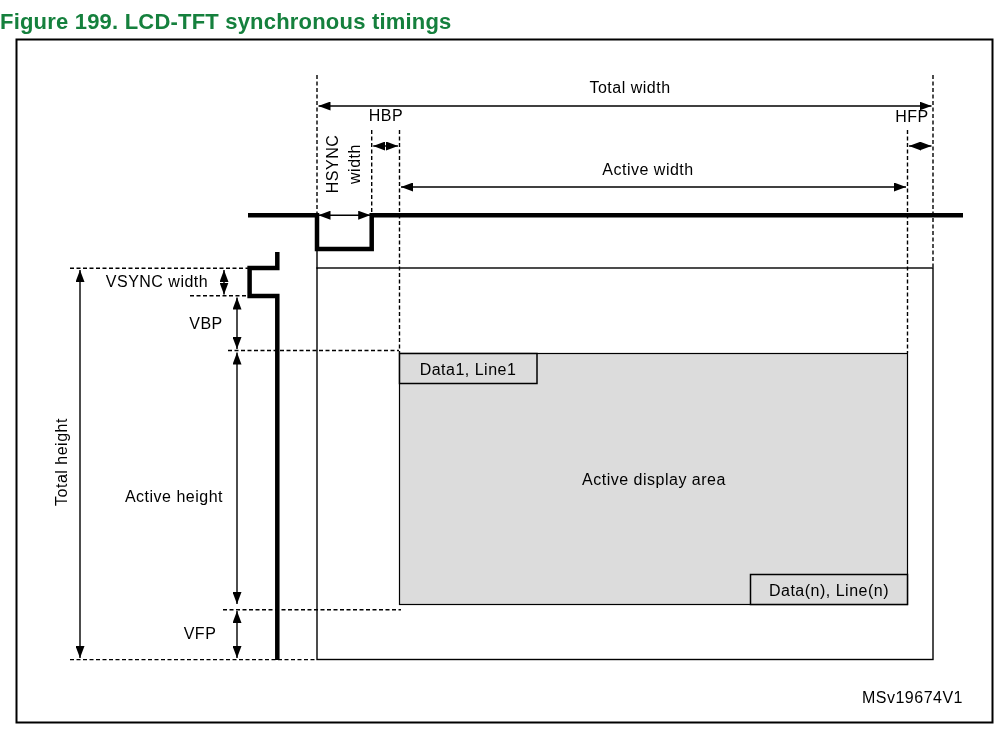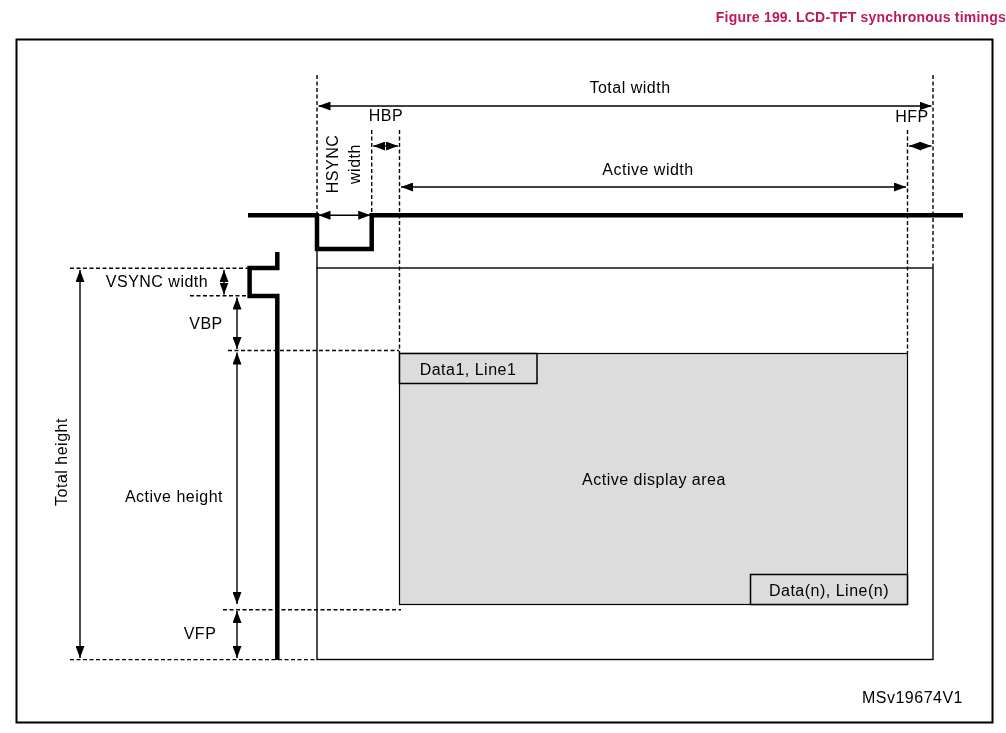--- a/index.html
+++ b/index.html
@@ -1,21 +1,21 @@
 <!DOCTYPE html>
 <html><head>
 <meta charset="utf-8">
 <style>
   html,body{margin:0;padding:0;background:#ffffff;}
   body{width:1006px;height:733px;overflow:hidden;font-family:"Liberation Sans",sans-serif;}
   .page{position:relative;width:1006px;height:733px;background:#ffffff;}
   .fig-title{
     position:absolute;top:9px;left:0;width:100%;
-    text-align:right;font-size:14px;font-weight:bold;
-    letter-spacing:0.2px;color:#be185d;
+    text-align:left;font-size:22px;font-weight:bold;
+    letter-spacing:0.2px;color:#15803d;
   }
   svg.diagram{position:absolute;left:0;top:0;}
   svg.diagram text{
     font-family:"Liberation Sans",sans-serif;
     font-size:16px;letter-spacing:0.5px;fill:#000000;
   }
   .frame{fill:none;stroke:#000;stroke-width:2;}
   .rect-thin{fill:none;stroke:#000;stroke-width:1.4;}
   .thick{fill:none;stroke:#000;stroke-width:4.5;}
   .thin{fill:none;stroke:#000;stroke-width:1.4;}

